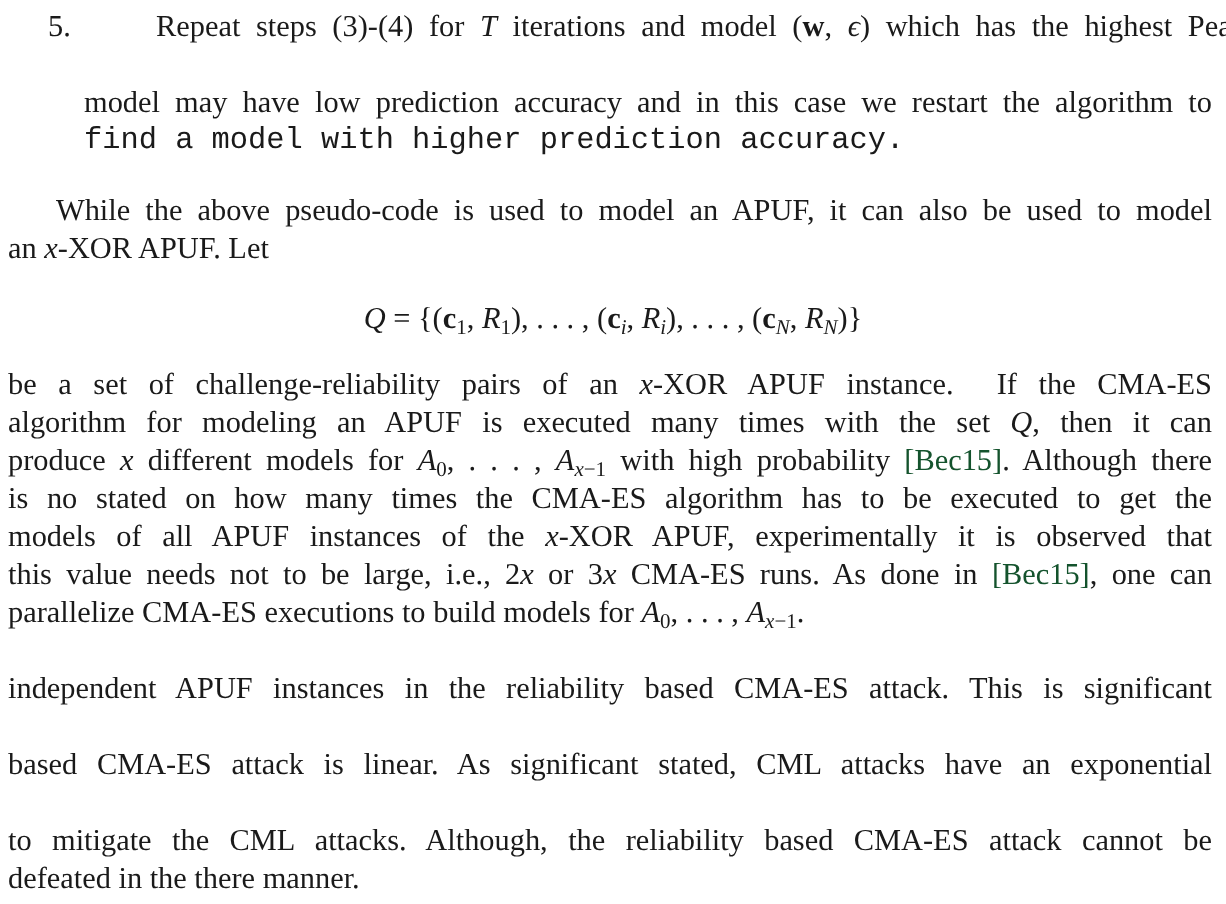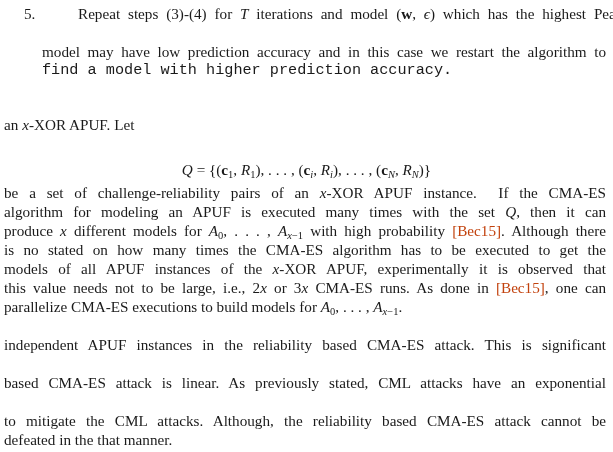--- a/index.html
+++ b/index.html
@@ -10,48 +10,49 @@
   }
   .page { position: relative; width: 613px; height: 452px; }
   .line {
     position: absolute; left: 0; white-space: nowrap;
     font-family: "Liberation Serif", "DejaVu Serif", serif;
     font-size: 15.2px; line-height: 19px;
   }
   .just { text-align: justify; text-align-last: justify; }
   .m { font-style: italic; }
   .b { font-weight: bold; }
-  .cite { color: #c2410c; margin-top: 31px; }
+  .cite { color: #14532d; margin-top: 31px; }
   sub { font-size: 10.5px; vertical-align: -3px; line-height: 0; }
   .eq {
     position: absolute; left: 0; width: 613px; text-align: center;
     font-family: "Liberation Serif", "DejaVu Serif", serif;
-    font-size: 15.2px; line-height: 19px; margin-top: 10px;
+    font-size: 15.2px; line-height: 19px;
   }
 </style>
 </head>
 <body>
 
 <div class="page">
 
   <span class="line" style="top:4px; left:24px;">5.</span>
   <div class="line just" style="top:4px; left:42px; width:564px;margin-left:36px;">Repeat steps (3)-(4) for <span class="m">T</span> iterations and model (<span class="b">w</span>, <span class="m">ϵ</span>) which has the highest Pearson</div>
   <div class="line just" style="top:42px; left:42px; width:564px;">model may have low prediction accuracy and in this case we restart the algorithm to</div>
   <div class="line" style="top:61px; left:42px;font-family:Liberation Mono, monospace;">find a model with higher prediction accuracy.</div>
 
+  <div class="line just" style="top:96px; left:28px; width:578px;">While the above pseudo-code is used to model an APUF, it can also be used to model</div>
   <div class="line" style="top:115px; left:4px;">an <span class="m">x</span>-XOR APUF. Let</div>
 
   <div class="eq" style="top:150px;"><span class="m">Q</span> = {(<span class="b">c</span><sub>1</sub>, <span class="m">R</span><sub>1</sub>), . . . , (<span class="b">c</span><sub><i>i</i></sub>, <span class="m">R<sub>i</sub></span>), . . . , (<span class="b">c</span><sub><i>N</i></sub>, <span class="m">R<sub>N</sub></span>)}</div>
 
   <div class="line just" style="top:183px; left:4px; width:602px;">be a set of challenge-reliability pairs of an <span class="m">x</span>-XOR APUF instance. &nbsp;If the CMA-ES</div>
   <div class="line just" style="top:202px; left:4px; width:602px;">algorithm for modeling an APUF is executed many times with the set <span class="m">Q</span>, then it can</div>
   <div class="line just" style="top:221px; left:4px; width:602px;">produce <span class="m">x</span> different models for <span class="m">A</span><sub>0</sub>, . . . , <span class="m">A</span><sub><i>x</i>−1</sub> with high probability <span class="cite">[Bec15]</span>. Although there</div>
   <div class="line just" style="top:240px; left:4px; width:602px;">is no stated on how many times the CMA-ES algorithm has to be executed to get the</div>
   <div class="line just" style="top:259px; left:4px; width:602px;">models of all APUF instances of the <span class="m">x</span>-XOR APUF, experimentally it is observed that</div>
   <div class="line just" style="top:278px; left:4px; width:602px;">this value needs not to be large, i.e., 2<span class="m">x</span> or 3<span class="m">x</span> CMA-ES runs. As done in <span class="cite">[Bec15]</span>, one can</div>
   <div class="line" style="top:297px; left:4px;">parallelize CMA-ES executions to build models for <span class="m">A</span><sub>0</sub>, . . . , <span class="m">A</span><sub><i>x</i>−1</sub>.</div>
 
   <div class="line just" style="top:335px; left:4px; width:602px;">independent APUF instances in the reliability based CMA-ES attack. This is significant</div>
-  <div class="line just" style="top:373px; left:4px; width:602px;">based CMA-ES attack is linear. As previously stated, CML attacks have an exponential</div>
+  <div class="line just" style="top:373px; left:4px; width:602px;">based CMA-ES attack is linear. As significant stated, CML attacks have an exponential</div>
   <div class="line just" style="top:411px; left:4px; width:602px;">to mitigate the CML attacks. Although, the reliability based CMA-ES attack cannot be</div>
-  <div class="line" style="top:430px; left:4px;">defeated in the that manner.</div>
+  <div class="line" style="top:430px; left:4px;">defeated in the there manner.</div>
 
 </div>
 
 </body></html>

